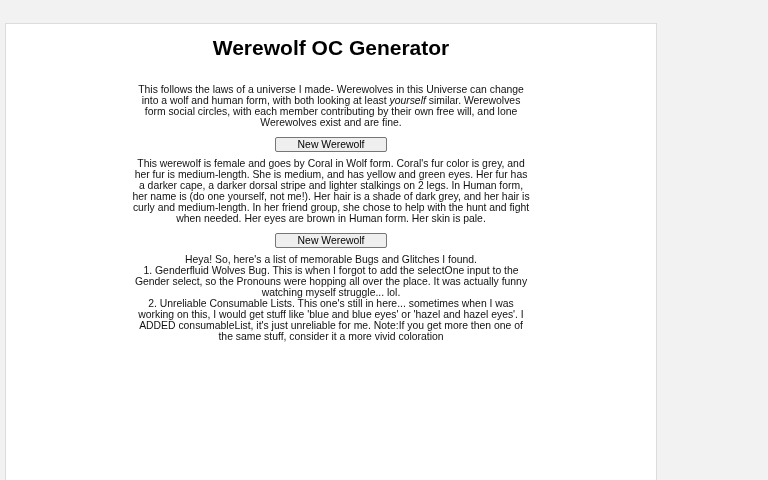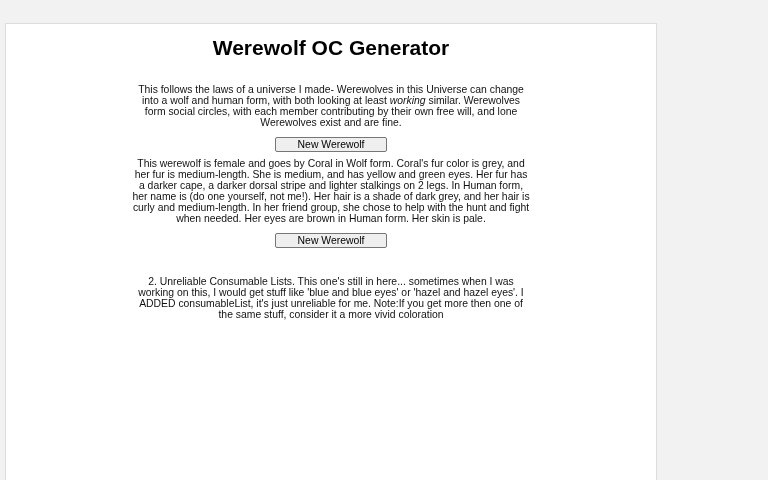--- a/index.html
+++ b/index.html
@@ -63,34 +63,34 @@
   </style>
 </head>
 <body>
 
 <div class="card">
   <div class="content">
     <h1>Werewolf OC Generator</h1>
 
     <p>
       <br>
-      <span>This follows the laws of a universe I made- Werewolves in this Universe can change into a wolf and human form, with both looking at least </span><em>working</em><span> similar. Werewolves form social circles, with each member contributing by their own free will, and lone Werewolves exist and are fine.</span>
+      <span>This follows the laws of a universe I made- Werewolves in this Universe can change into a wolf and human form, with both looking at least </span><em>yourself</em><span> similar. Werewolves form social circles, with each member contributing by their own free will, and lone Werewolves exist and are fine.</span>
     </p>
 
     <div class="btn-wrap">
       <button>New Werewolf</button>
     </div>
 
     <p>This werewolf is female and goes by Coral in Wolf form. Coral's fur color is grey, and her fur is medium-length. She is medium, and has yellow and green eyes. Her fur has a darker cape, a darker dorsal stripe and lighter stalkings on 2 legs. In Human form, her name is (do one yourself, not me!). Her hair is a shade of dark grey, and her hair is curly and medium-length. In her friend group, she chose to help with the hunt and fight when needed. Her eyes are brown in Human form. Her skin is pale.</p>
 
     <div class="btn-wrap" style="margin-top:9px;">
       <button>New Werewolf</button>
     </div>
 
     <p>
-      <br>
-      <br>
+      <span>Heya! So, here's a list of memorable Bugs and Glitches I found.</span><br>
+      <span>1. Genderfluid Wolves Bug. This is when I forgot to add the selectOne input to the Gender select, so the Pronouns were hopping all over the place. It was actually funny watching myself struggle... lol.</span><br>
       <span>2. Unreliable Consumable Lists. This one's still in here... sometimes when I was working on this, I would get stuff like 'blue and blue eyes' or 'hazel and hazel eyes'. I ADDED consumableList, it's just unreliable for me. Note:If you get more then one of the same stuff, consider it a more vivid coloration</span>
     </p>
 
 
   </div>
 </div>
 
 </body></html>

